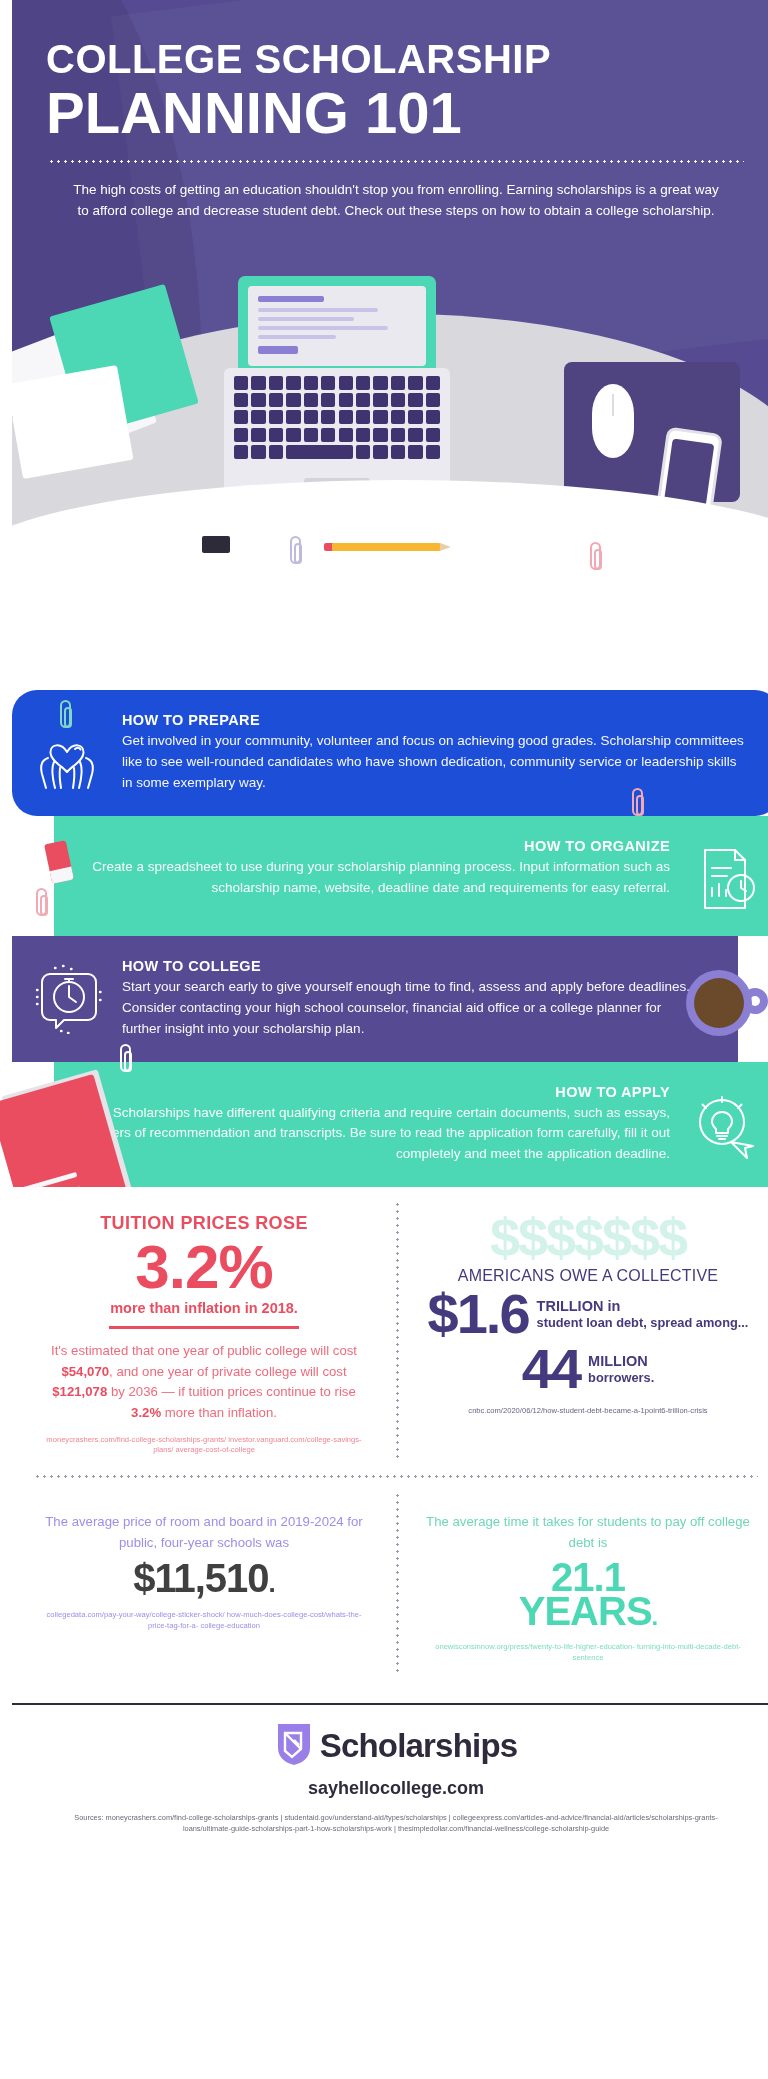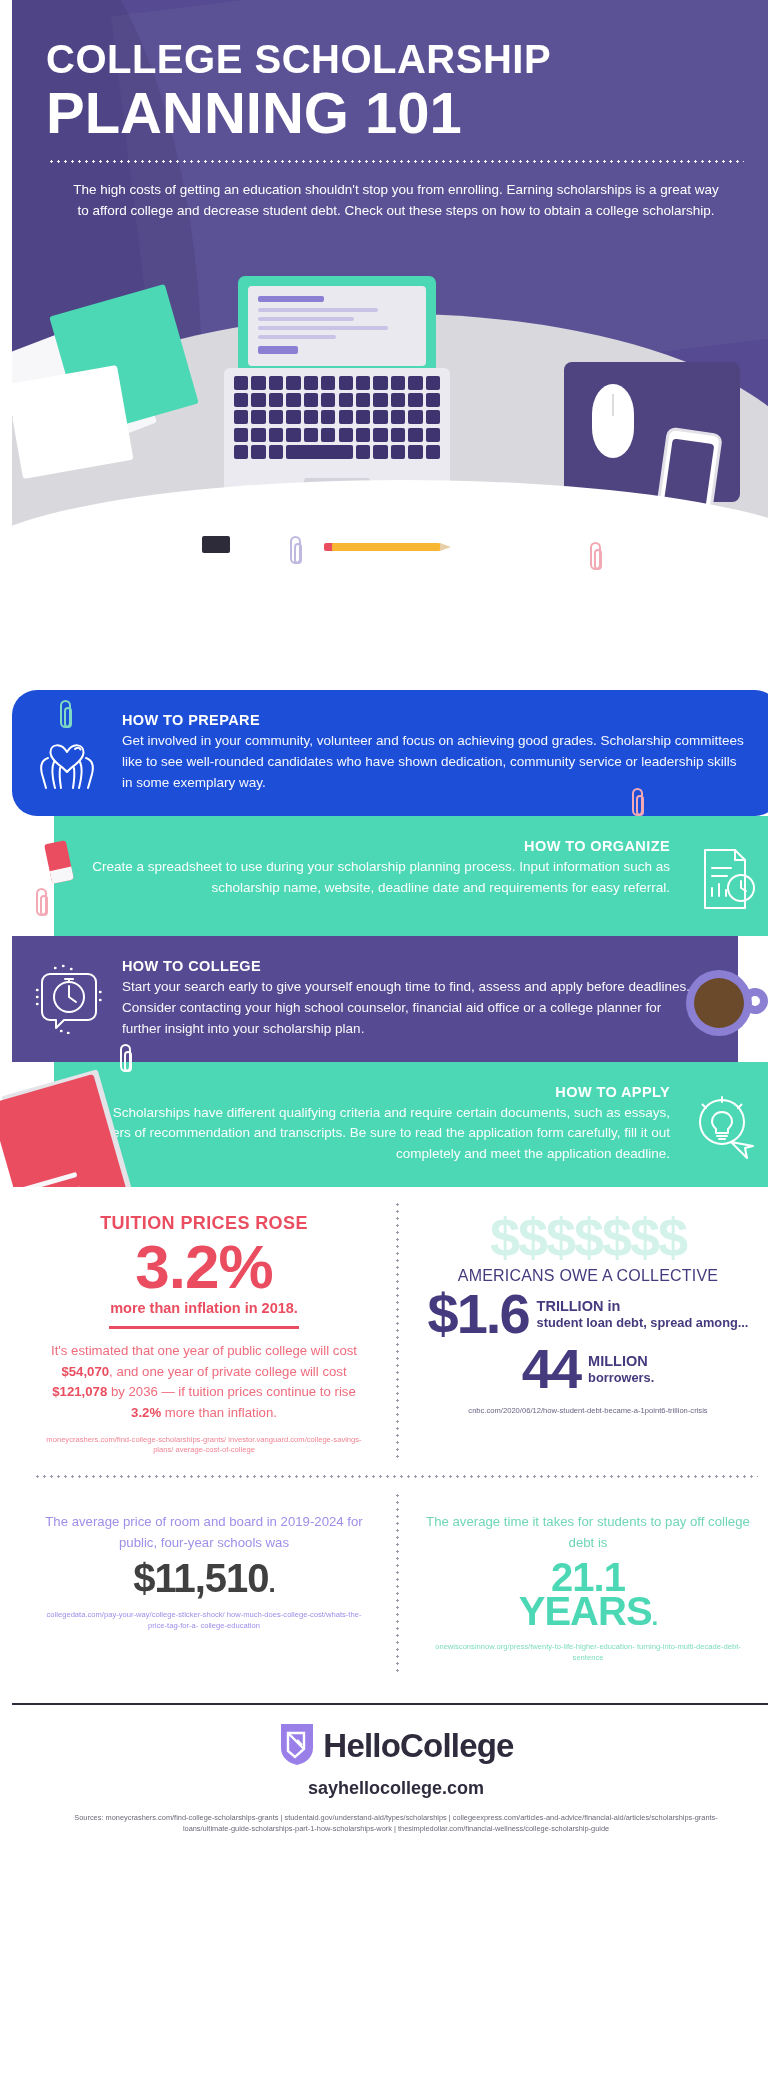--- a/index.html
+++ b/index.html
@@ -834,20 +834,20 @@
   <div class="footer">
     <div class="brand">
       <span>
         <svg width="38" height="46" viewBox="0 0 38 46" aria-hidden="true">
           <path d="M3 3 H35 V27 C35 37 27 42 19 44 C11 42 3 37 3 27 Z" fill="#9b7fe8"></path>
           <path d="M10 12 L26 12 L26 28 L17 36 L10 30 Z" fill="none" stroke="#ffffff" stroke-width="2.4"></path>
           <path d="M10 12 L26 28" stroke="#ffffff" stroke-width="2.4" fill="none"></path>
           <path d="M19 19 L24 24" stroke="#ffffff" stroke-width="2.4" fill="none"></path>
         </svg>
       </span>
-      <span class="brand-name">HelloCollege</span>
+      <span class="brand-name">Scholarships</span>
     </div>
     <div class="brand-url">sayhellocollege.com</div>
     <div class="footer-sources">Sources: moneycrashers.com/find-college-scholarships-grants | studentaid.gov/understand-aid/types/scholarships | collegeexpress.com/articles-and-advice/financial-aid/articles/scholarships-grants-loans/ultimate-guide-scholarships-part-1-how-scholarships-work | thesimpledollar.com/financial-wellness/college-scholarship-guide</div>
   </div>
 
 </div>
 </div>
 
 </body></html>

